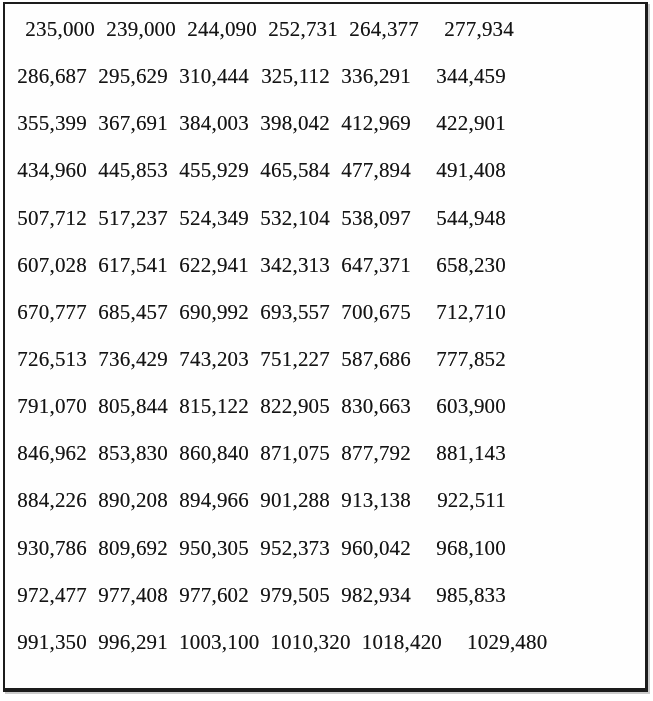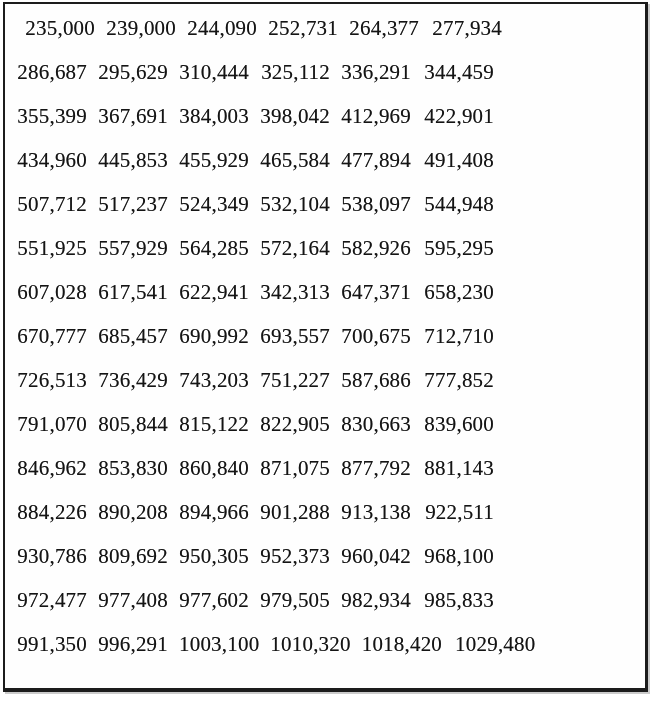--- a/index.html
+++ b/index.html
@@ -48,21 +48,21 @@
   }
   .cell {
     display: inline-block;
     min-width: 70px;
     text-align: right;
     margin-right: 11px;
     white-space: nowrap;
     letter-spacing: 0.2px;
   }
   .cell:nth-child(6) {
-    margin-left: 2px;
+    margin-left: 14px;
   }
 </style>
 </head>
 <body>
 
 <div class="page">
   <div class="frame">
     <div class="table">
         <div class="row">
           <span class="cell">235,000</span>
@@ -98,28 +98,20 @@
         </div>
         <div class="row">
           <span class="cell">507,712</span>
           <span class="cell">517,237</span>
           <span class="cell">524,349</span>
           <span class="cell">532,104</span>
           <span class="cell">538,097</span>
           <span class="cell">544,948</span>
         </div>
         <div class="row">
-          <span class="cell">551,925</span>
-          <span class="cell">557,929</span>
-          <span class="cell">564,285</span>
-          <span class="cell">572,164</span>
-          <span class="cell">582,926</span>
-          <span class="cell">595,295</span>
-        </div>
-        <div class="row">
           <span class="cell">607,028</span>
           <span class="cell">617,541</span>
           <span class="cell">622,941</span>
           <span class="cell">342,313</span>
           <span class="cell">647,371</span>
           <span class="cell">658,230</span>
         </div>
         <div class="row">
           <span class="cell">670,777</span>
           <span class="cell">685,457</span>
@@ -135,21 +127,21 @@
           <span class="cell">751,227</span>
           <span class="cell">587,686</span>
           <span class="cell">777,852</span>
         </div>
         <div class="row">
           <span class="cell">791,070</span>
           <span class="cell">805,844</span>
           <span class="cell">815,122</span>
           <span class="cell">822,905</span>
           <span class="cell">830,663</span>
-          <span class="cell">839,600</span>
+          <span class="cell">603,900</span>
         </div>
         <div class="row">
           <span class="cell">846,962</span>
           <span class="cell">853,830</span>
           <span class="cell">860,840</span>
           <span class="cell">871,075</span>
           <span class="cell">877,792</span>
           <span class="cell">881,143</span>
         </div>
         <div class="row">

